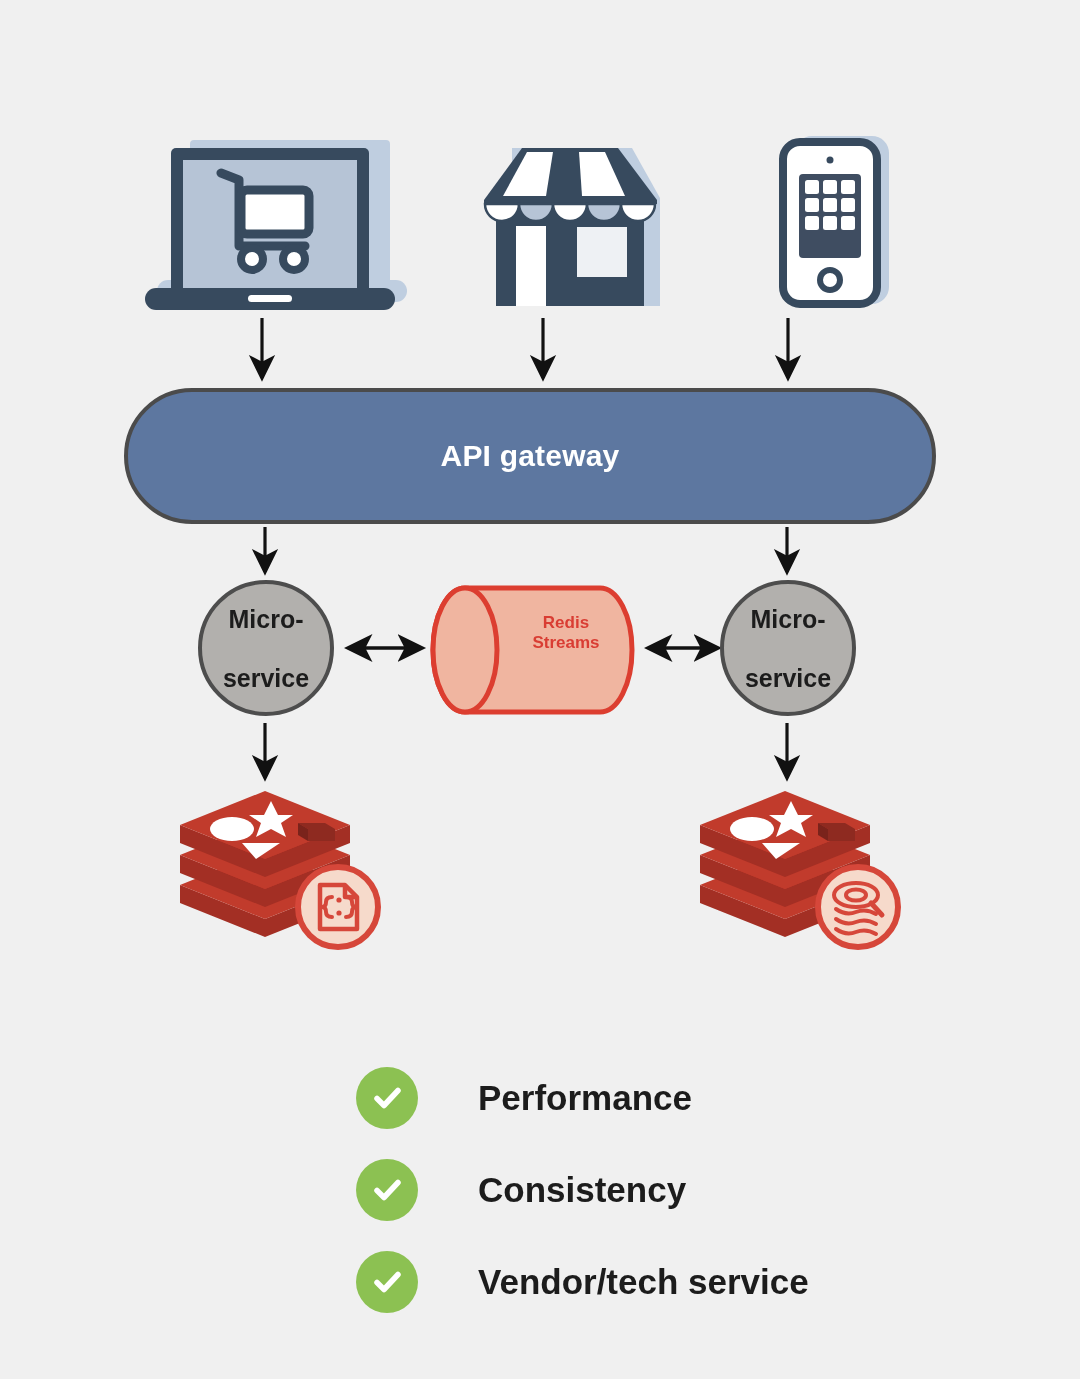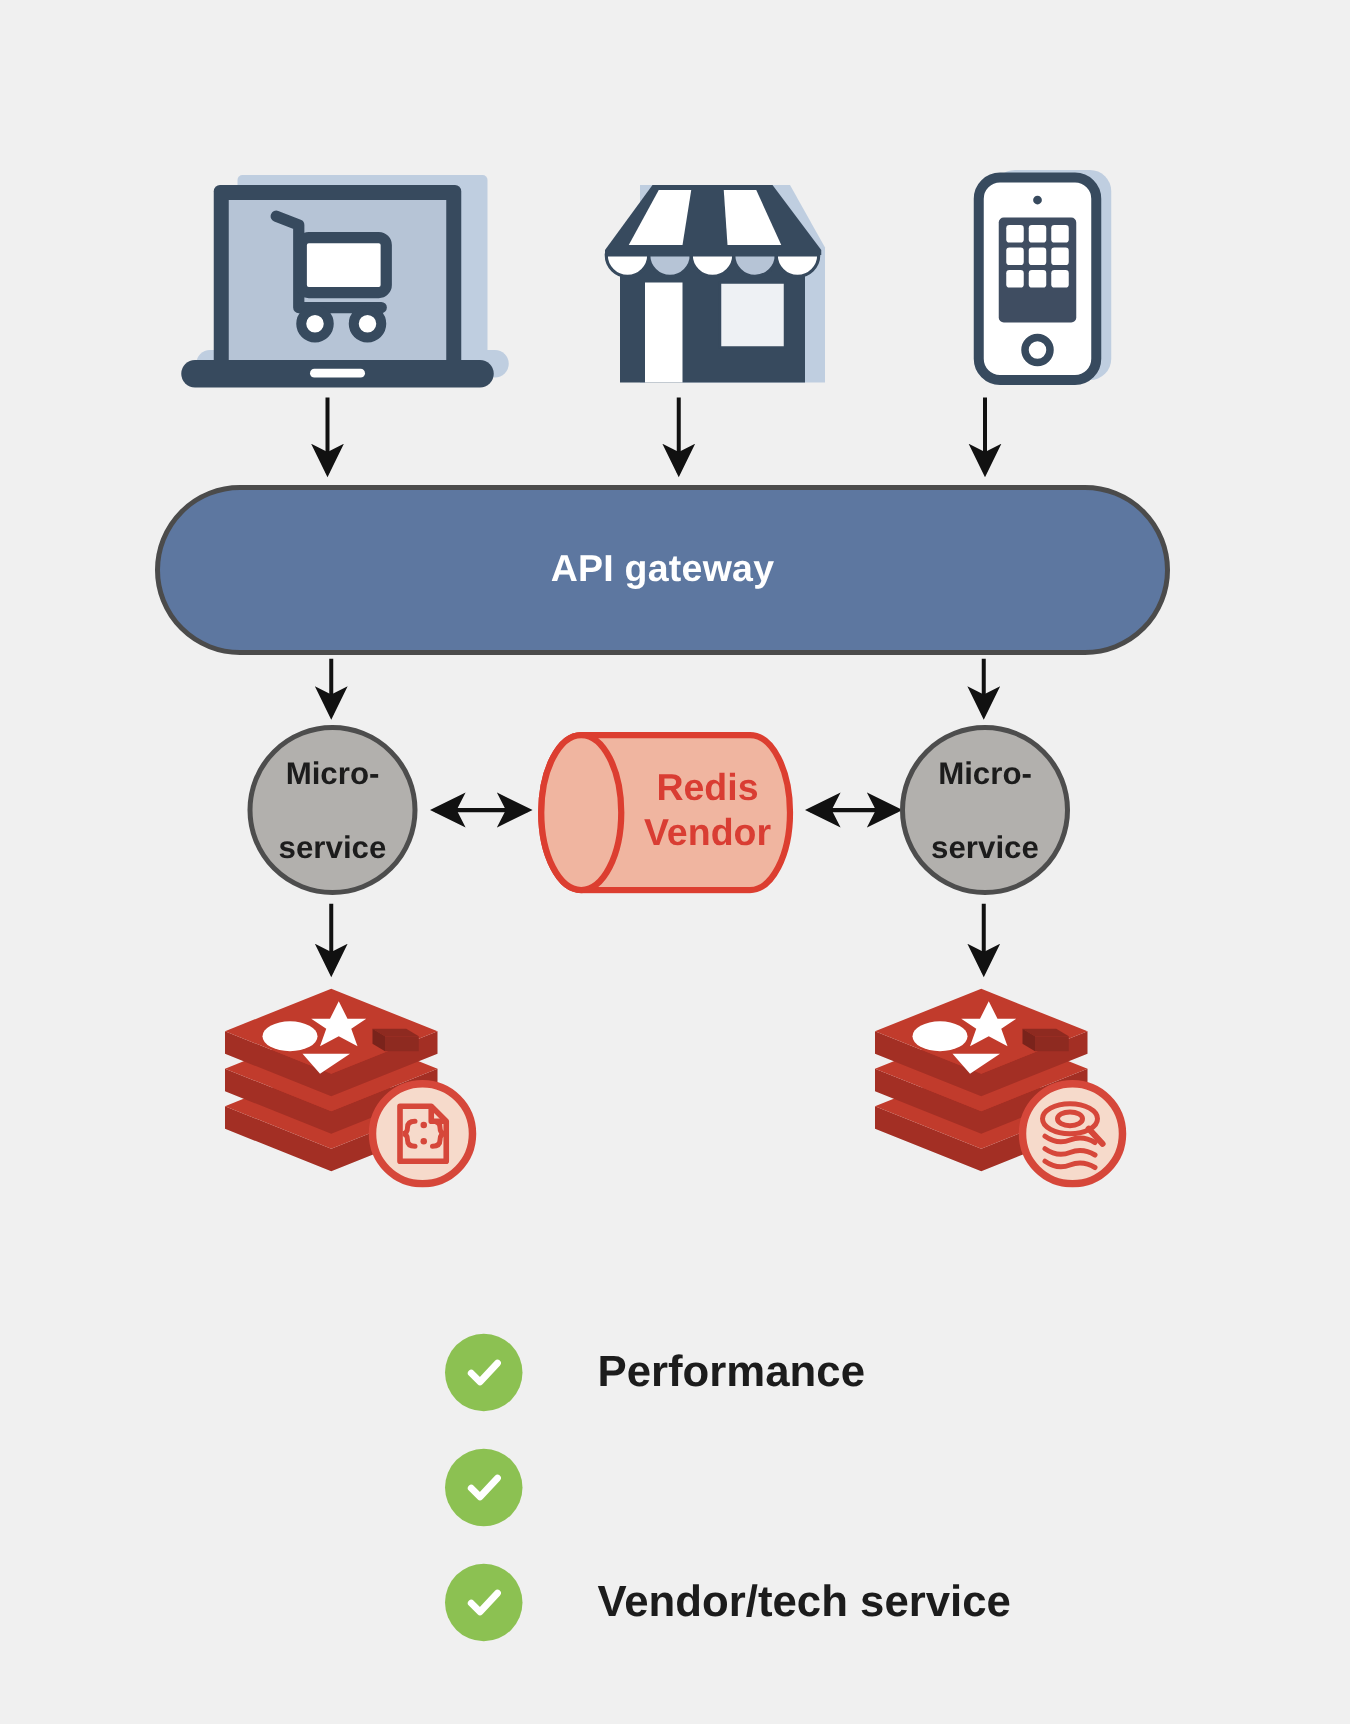--- a/index.html
+++ b/index.html
@@ -74,21 +74,21 @@
 
   
   .cylinder { position: absolute; left: 430px; top: 585px; width: 205px; height: 130px; }
   .cyl-label {
     position: absolute;
     left: 72px;
     top: 28px;
     width: 128px;
     text-align: center;
     color: #d93d33;
-    font-size: 30px;
+    font-size: 17px;
     font-weight: bold;
     line-height: 1.2;
     pointer-events: none;
   }
   .cyl-label span { display: block; }
 
   
   .checklist {
     position: absolute;
     left: 356px;
@@ -236,21 +236,21 @@
     <span>service</span>
   </div>
 
   <div class="cylinder">
     <svg width="205" height="130" viewBox="0 0 205 130">
       <path d="M 35 3 L 170 3 A 32 62 0 0 1 170 127 L 35 127 A 32 62 0 0 1 35 3 Z" fill="#f0b5a0" stroke="#dc3e30" stroke-width="5"></path>
       <ellipse cx="35" cy="65" rx="32" ry="62" fill="#f0b5a0" stroke="#dc3e30" stroke-width="5"></ellipse>
     </svg>
     <div class="cyl-label">
       <span>Redis</span>
-      <span>Vendor</span>
+      <span>Streams</span>
     </div>
   </div>
 
   <div class="abs" style="left:170px; top:785px; width:230px; height:165px;">
     <svg width="230" height="165" viewBox="0 0 230 165">
 
       <path d="M 10 118 L 95 152 L 180 118 L 180 100 L 95 134 L 10 100 Z" fill="#a32f24"></path>
       <path d="M 10 100 L 95 66 L 180 100 L 95 134 Z" fill="#c13b2c"></path>
 
       <path d="M 10 88 L 95 122 L 180 88 L 180 70 L 95 104 L 10 70 Z" fill="#a32f24"></path>
@@ -315,20 +315,21 @@
       </div>
       <div class="check-label">Performance</div>
     </div>
 
     <div class="check-row">
       <div class="check-circle">
         <svg width="36" height="36" viewBox="0 0 36 36">
           <path d="M 8 18.5 L 15 25.5 L 29 10.5" fill="none" stroke="#ffffff" stroke-width="5.5" stroke-linecap="round" stroke-linejoin="round"></path>
         </svg>
       </div>
+      <div class="check-label">Consistency</div>
     </div>
 
     <div class="check-row">
       <div class="check-circle">
         <svg width="36" height="36" viewBox="0 0 36 36">
           <path d="M 8 18.5 L 15 25.5 L 29 10.5" fill="none" stroke="#ffffff" stroke-width="5.5" stroke-linecap="round" stroke-linejoin="round"></path>
         </svg>
       </div>
       <div class="check-label">Vendor/tech service</div>
     </div>

